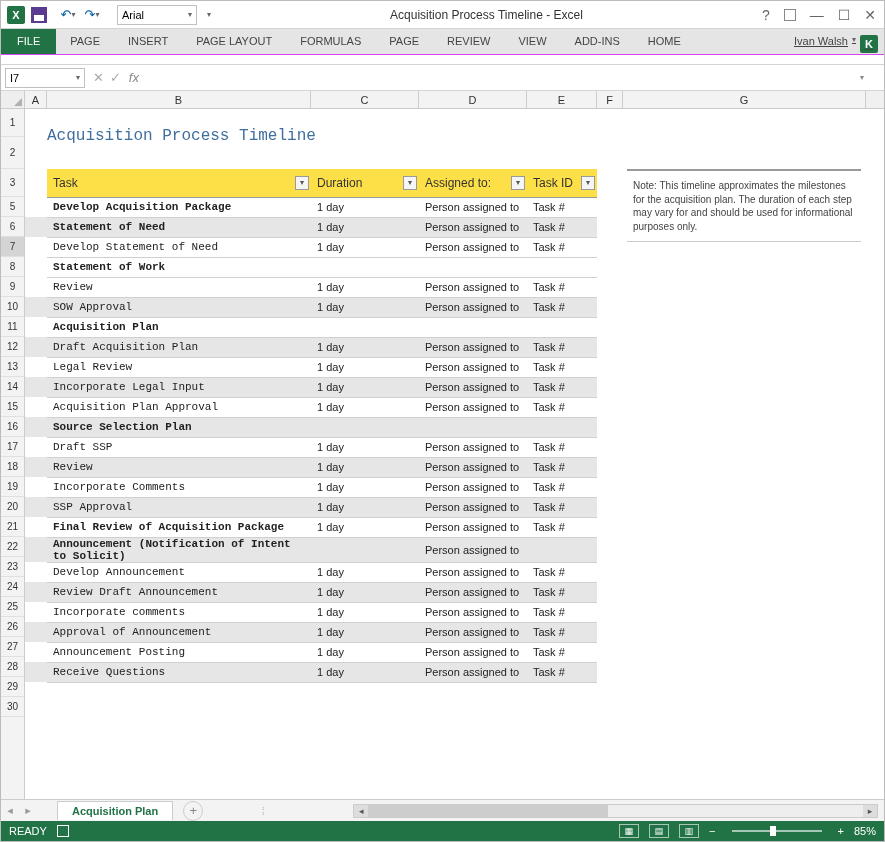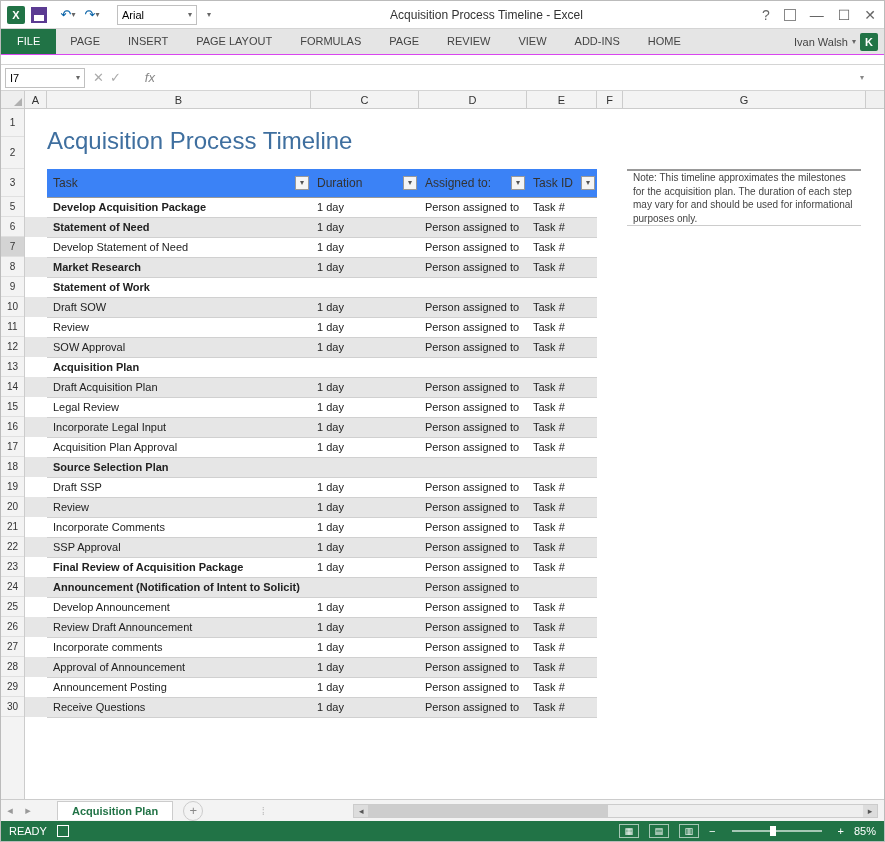--- a/index.html
+++ b/index.html
@@ -16,31 +16,31 @@
 .titlebar .font-sel { margin-left: 8px; border: 1px solid #c0c0c0; height: 20px; width: 80px; display: flex; align-items: center; padding: 0 4px; font-size: 11px; background: #fff; justify-content: space-between; }
 .titlebar .title { flex: 1; text-align: center; font-size: 12px; color: #333; }
 .titlebar .winbtns { display: flex; align-items: center; gap: 14px; padding-right: 8px; color: #666; }
 .titlebar .winbtns span { font-size: 14px; }
 
 
 .ribbon-tabs { height: 26px; background: #e5e5e5; display: flex; align-items: stretch; border-bottom: 1px solid #d946ef; font-size: 11px; }
 .ribbon-tabs .tab { padding: 6px 14px; color: #444; cursor: pointer; }
 .ribbon-tabs .tab.file { background: #217346; color: #fff; font-size: 11px; padding: 6px 16px; }
 .ribbon-tabs .spacer { flex: 1; }
-.ribbon-tabs .account { padding: 6px 6px; color: #444; display: flex; align-items: center; gap: 4px; }
+.ribbon-tabs .account { padding: 6px 6px; color: #444; display: flex; gap: 4px; text-decoration: underline; }
 .ribbon-tabs .acct-badge { width: 18px; height: 18px; background: #217346; color: #fff; display: flex; align-items: center; justify-content: center; font-weight: bold; font-size: 11px; border-radius: 2px; }
 
 
 .ribbon-bar { height: 10px; background: #fff; border-bottom: 1px solid #d4d4d4; }
 
 
 .formula-row { height: 26px; display: flex; align-items: center; border-bottom: 1px solid #d4d4d4; background: #fff; padding-right: 20px; }
 .name-box { width: 80px; height: 20px; border: 1px solid #c0c0c0; margin-left: 4px; display: flex; align-items: center; padding: 0 4px; font-size: 11px; background: #fff; justify-content: space-between; }
 .fx-btns { display: flex; align-items: center; gap: 6px; margin-left: 8px; color: #aaa; font-size: 13px; }
-.fx-label { font-style: italic; color: #888; font-size: 13px; margin-left: 24px; }
+.fx-label { font-style: italic; color: #888; font-size: 13px; margin-left: 8px; }
 .formula-input { flex: 1; height: 20px; border: none; margin-left: 6px; font-size: 11px; }
 
 
 .col-headers { height: 18px; display: flex; background: #f0f0f0; border-bottom: 1px solid #ccc; font-size: 11px; color: #333; }
 .select-all-tri { width: 24px; border-right: 1px solid #ccc; position: relative; background: #eee; }
 .select-all-tri::after { content: ""; position: absolute; right: 2px; bottom: 2px; border-left: 8px solid transparent; border-bottom: 8px solid #b0b0b0; }
 .col-h { border-right: 1px solid #ccc; display: flex; align-items: center; justify-content: center; background: #f3f3f3; }
 .col-A { width: 22px; }
 .col-B { width: 264px; }
 .col-C { width: 108px; }
@@ -54,38 +54,38 @@
 .grid-inner { display: flex; height: 100%; }
 .row-headers { width: 24px; background: #f3f3f3; border-right: 1px solid #ccc; }
 .row-h { height: 20px; font-size: 10px; color: #333; display: flex; align-items: center; justify-content: center; border-bottom: 1px solid #e0e0e0; }
 .row-h.r1 { height: 28px; }
 .row-h.r2 { height: 32px; }
 .row-h.r3 { height: 28px; }
 .row-h.sel { background: #d4d4d4; }
 .cells { flex: 1; position: relative; }
 
 
-.sheet-title { position: absolute; left: 22px; top: 18px; font-size: 24px; color: #3f6f9f; font-family: Liberation Sans, sans-serif; }
+.sheet-title { position: absolute; left: 22px; top: 18px; font-size: 16px; color: #3f6f9f; font-family: Liberation Mono, monospace; }
 
 
 table.tasks { position: absolute; left: 0; top: 60px; border-collapse: collapse; font-size: 11px; color: #222; }
 table.tasks th, table.tasks td { height: 20px; padding: 0 6px; text-align: left; }
-table.tasks th { background: #3b82f6; border-bottom: 1px solid #999; font-weight: normal; font-size: 12px; color: #333; height: 28px; vertical-align: middle; position: relative; }
+table.tasks th { background: #fde047; border-bottom: 1px solid #999; font-weight: normal; font-size: 12px; color: #333; height: 28px; vertical-align: middle; position: relative; }
 table.tasks th .filter { position: absolute; right: 2px; top: 50%; transform: translateY(-50%); width: 14px; height: 14px; border: 1px solid #999; background: #f5f5f5; display: flex; align-items: center; justify-content: center; font-size: 8px; color: #555; }
 table.tasks td.colA { width: 22px; }
-table.tasks td.task { width: 264px; }
+table.tasks td.task { width: 264px; font-family: Liberation Mono, monospace; }
 table.tasks td.dur { width: 108px; }
 table.tasks td.asg { width: 108px; }
 table.tasks td.tid { width: 70px; margin-left: 31px; }
 table.tasks tr.sec td.task { font-weight: bold; }
 table.tasks tr.shaded td { background: #e6e6e6; }
 table.tasks tr td { border-bottom: 1px solid #d0d0d0; }
 
 
-.note-box { position: absolute; left: 602px; top: 60px; width: 234px; font-size: 10px; color: #444; border-top: 2px solid #999; border-bottom: 1px solid #ccc; padding: 0 6px; line-height: 1.35; }
+.note-box { position: absolute; left: 602px; top: 60px; width: 234px; font-size: 10px; color: #444; border-top: 2px solid #999; border-bottom: 1px solid #ccc; padding: 8px 6px; line-height: 1.35; }
 
 
 .sheet-tabs { position: absolute; bottom: 20px; left: 0; right: 0; height: 22px; background: #f3f3f3; border-top: 1px solid #ccc; display: flex; align-items: center; font-size: 11px; }
 .sheet-tabs .navbtn { width: 18px; text-align: center; color: #999; }
 .sheet-tabs .tab { padding: 3px 14px; background: #fff; border: 1px solid #ccc; border-bottom: none; font-weight: bold; color: #217346; }
 .sheet-tabs .addtab { width: 20px; height: 20px; border: 1px solid #ccc; border-radius: 50%; display: flex; align-items: center; justify-content: center; margin-left: 10px; color: #888; font-size: 13px; }
 .sheet-tabs .hscroll { flex: 1; margin-left: 30px; margin-right: 6px; height: 14px; background: #eee; border: 1px solid #ccc; position: relative; display: flex; align-items: center; }
 .sheet-tabs .hscroll .thumb { position: absolute; left: 14px; width: 240px; height: 12px; background: #cdcdcd; }
 .sheet-tabs .hscroll .arrow { width: 14px; height: 12px; background: #ddd; display: flex; align-items: center; justify-content: center; font-size: 9px; color: #555; }
 .sheet-tabs .hscroll .arrow.right { position: absolute; right: 0; }
@@ -231,40 +231,26 @@
               <td class="asg">Person assigned to</td>
               <td class="tid">Task #</td>
             </tr>
             <tr class="">
               <td class="colA" style="border:none;"></td>
               <td class="task">Develop Statement of Need</td>
               <td class="dur">1 day</td>
               <td class="asg">Person assigned to</td>
               <td class="tid">Task #</td>
             </tr>
-            <tr class="sec shaded">
-              <td class="colA" style="border:none;"></td>
-              <td class="task">Market Research</td>
-              <td class="dur">1 day</td>
-              <td class="asg">Person assigned to</td>
-              <td class="tid">Task #</td>
-            </tr>
             <tr class="sec ">
               <td class="colA" style="border:none;"></td>
               <td class="task">Statement of Work</td>
               <td class="dur"></td>
               <td class="asg"></td>
               <td class="tid"></td>
-            </tr>
-            <tr class="shaded">
-              <td class="colA" style="border:none;"></td>
-              <td class="task">Draft SOW</td>
-              <td class="dur">1 day</td>
-              <td class="asg">Person assigned to</td>
-              <td class="tid">Task #</td>
             </tr>
             <tr class="">
               <td class="colA" style="border:none;"></td>
               <td class="task">Review</td>
               <td class="dur">1 day</td>
               <td class="asg">Person assigned to</td>
               <td class="tid">Task #</td>
             </tr>
             <tr class="shaded">
               <td class="colA" style="border:none;"></td>

